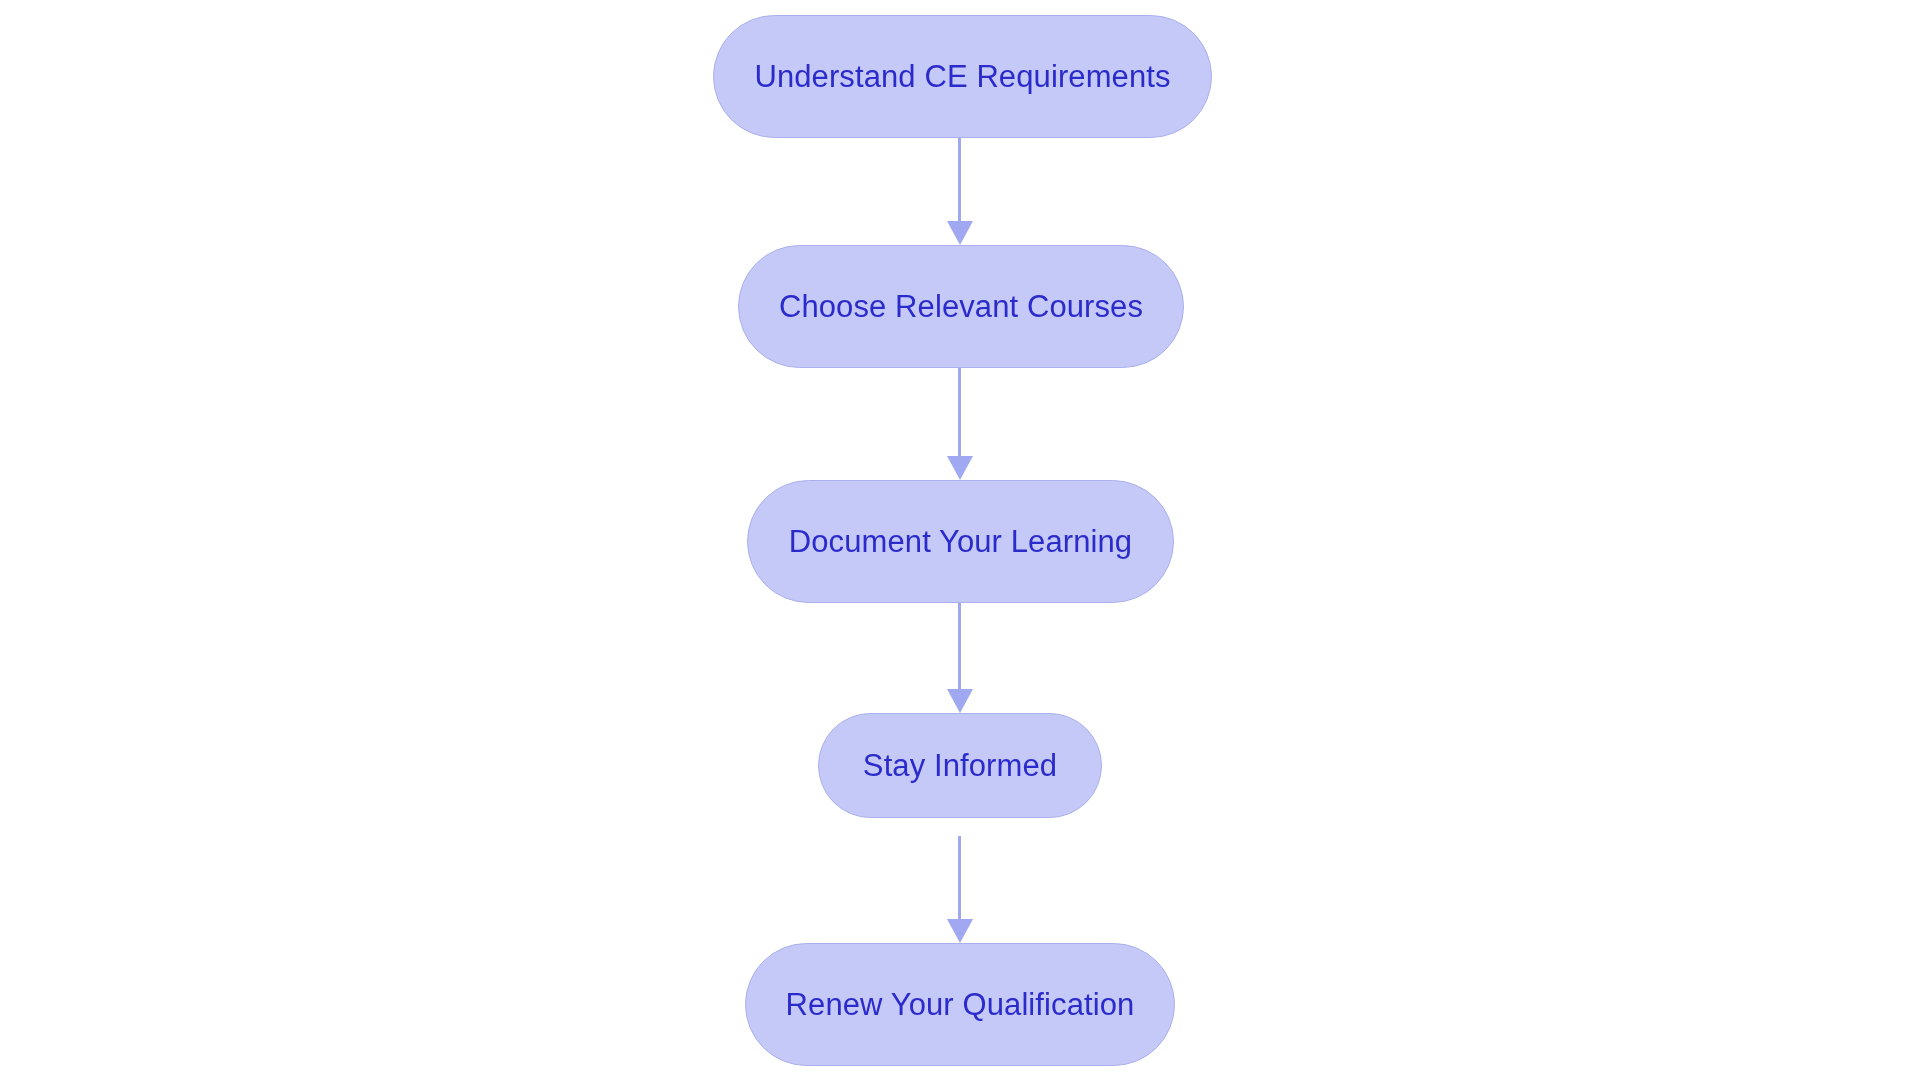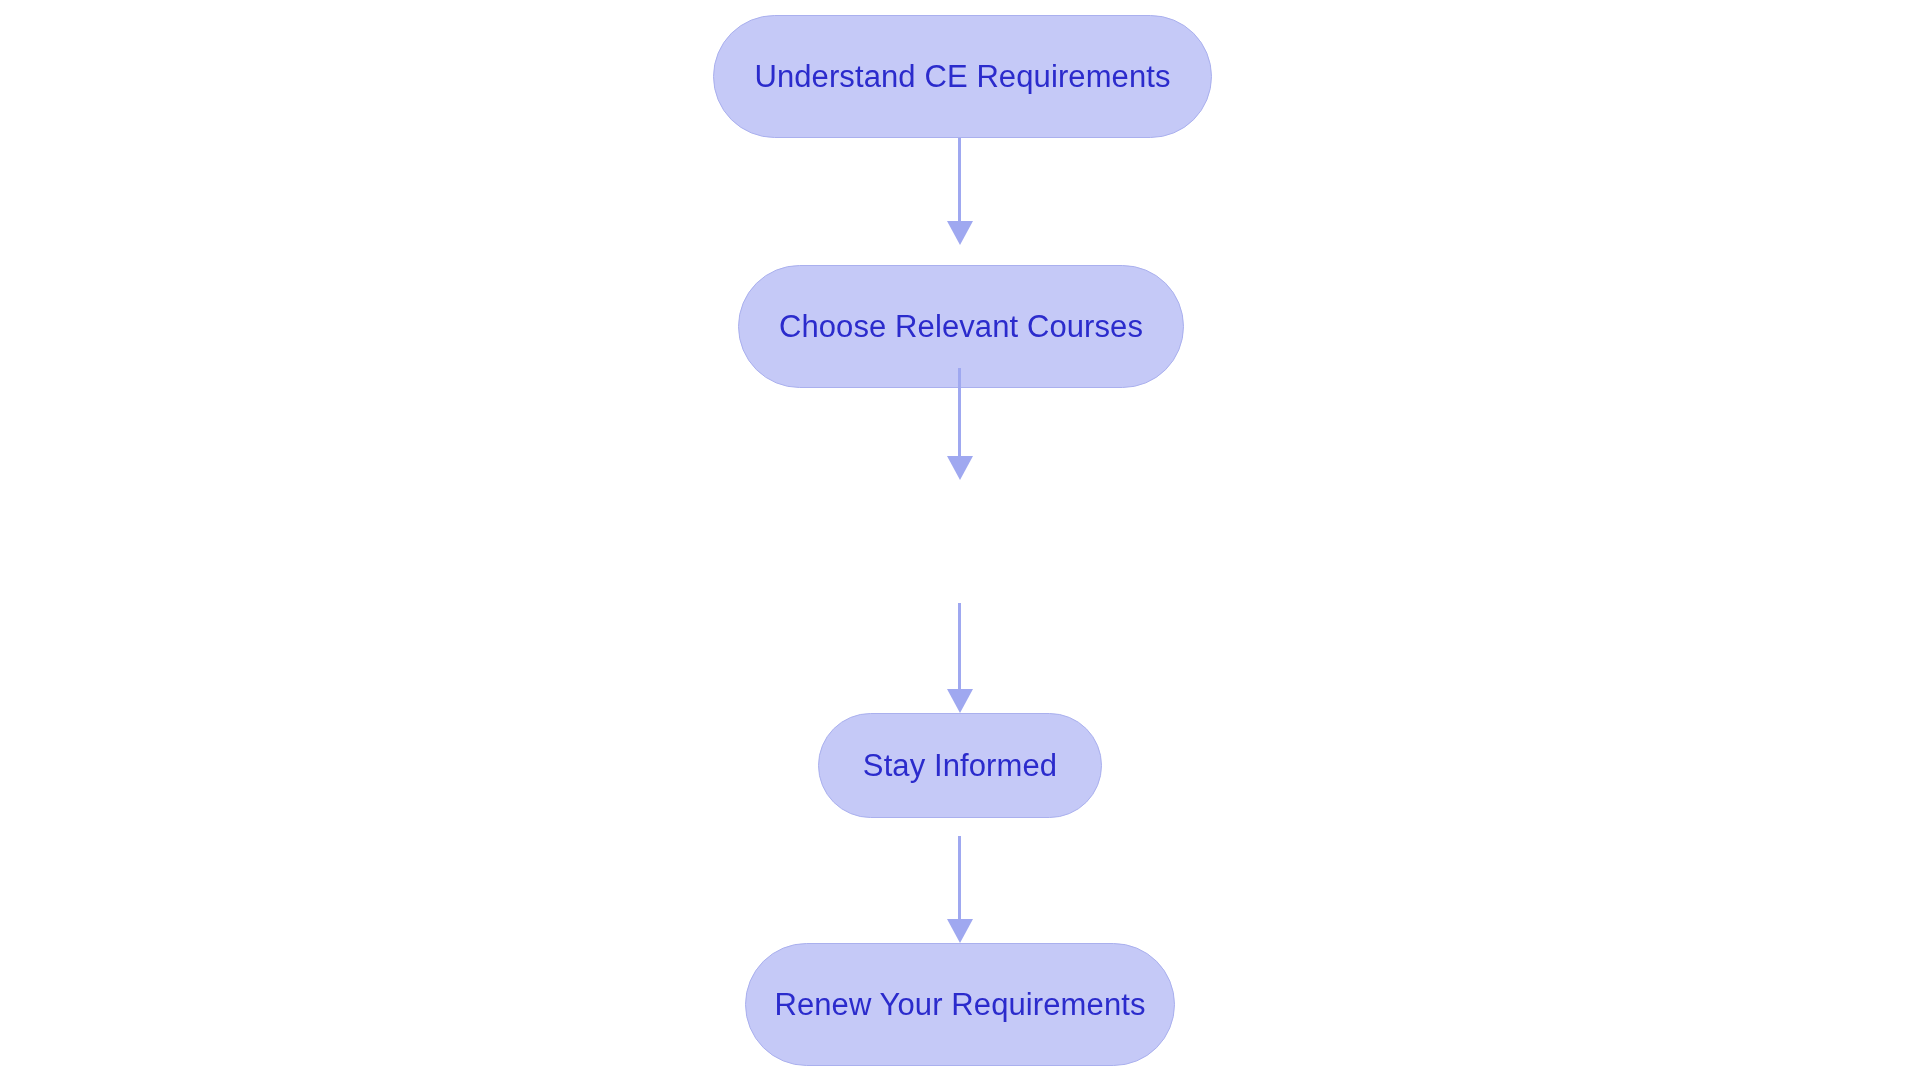--- a/index.html
+++ b/index.html
@@ -39,21 +39,21 @@
     color: #2b2bcc;
     font-size: 31px;
     font-weight: 400;
     letter-spacing: 0.1px;
     line-height: 1;
     font-family: "Liberation Sans", "DejaVu Sans", sans-serif;
   }
 
   
   #node-0 { left: 713px; top: 15px;  width: 499px; height: 123px; }
-  #node-1 { left: 738px; top: 245px; width: 446px; height: 123px; margin-top: 20px; }
+  #node-1 { left: 738px; top: 245px; width: 446px; height: 123px; }
   #node-2 { left: 747px; top: 480px; width: 427px; height: 123px; }
   #node-3 { left: 818px; top: 713px; width: 284px; height: 105px; }
   #node-4 { left: 745px; top: 943px; width: 430px; height: 123px; }
 
   
   .flow-edge {
     position: absolute;
     left: 0;
     top: 0;
     pointer-events: none;
@@ -99,32 +99,35 @@
 
   <div class="flow-node" id="node-1">
     <span class="flow-node-label">Choose Relevant Courses</span>
   </div>
 
   <div class="flow-edge">
     <div class="flow-edge-line" id="edge-1-line"></div>
     <div class="flow-edge-head" id="edge-1-head"></div>
   </div>
 
+  <div class="flow-node" id="node-2">
+    <span class="flow-node-label">Document Your Learning</span>
+  </div>
 
   <div class="flow-edge">
     <div class="flow-edge-line" id="edge-2-line"></div>
     <div class="flow-edge-head" id="edge-2-head"></div>
   </div>
 
   <div class="flow-node" id="node-3">
     <span class="flow-node-label">Stay Informed</span>
   </div>
 
   <div class="flow-edge">
     <div class="flow-edge-line" id="edge-3-line"></div>
     <div class="flow-edge-head" id="edge-3-head"></div>
   </div>
 
   <div class="flow-node" id="node-4">
-    <span class="flow-node-label">Renew Your Requirements</span>
+    <span class="flow-node-label">Renew Your Qualification</span>
   </div>
 
 </div>
 
 </body></html>

